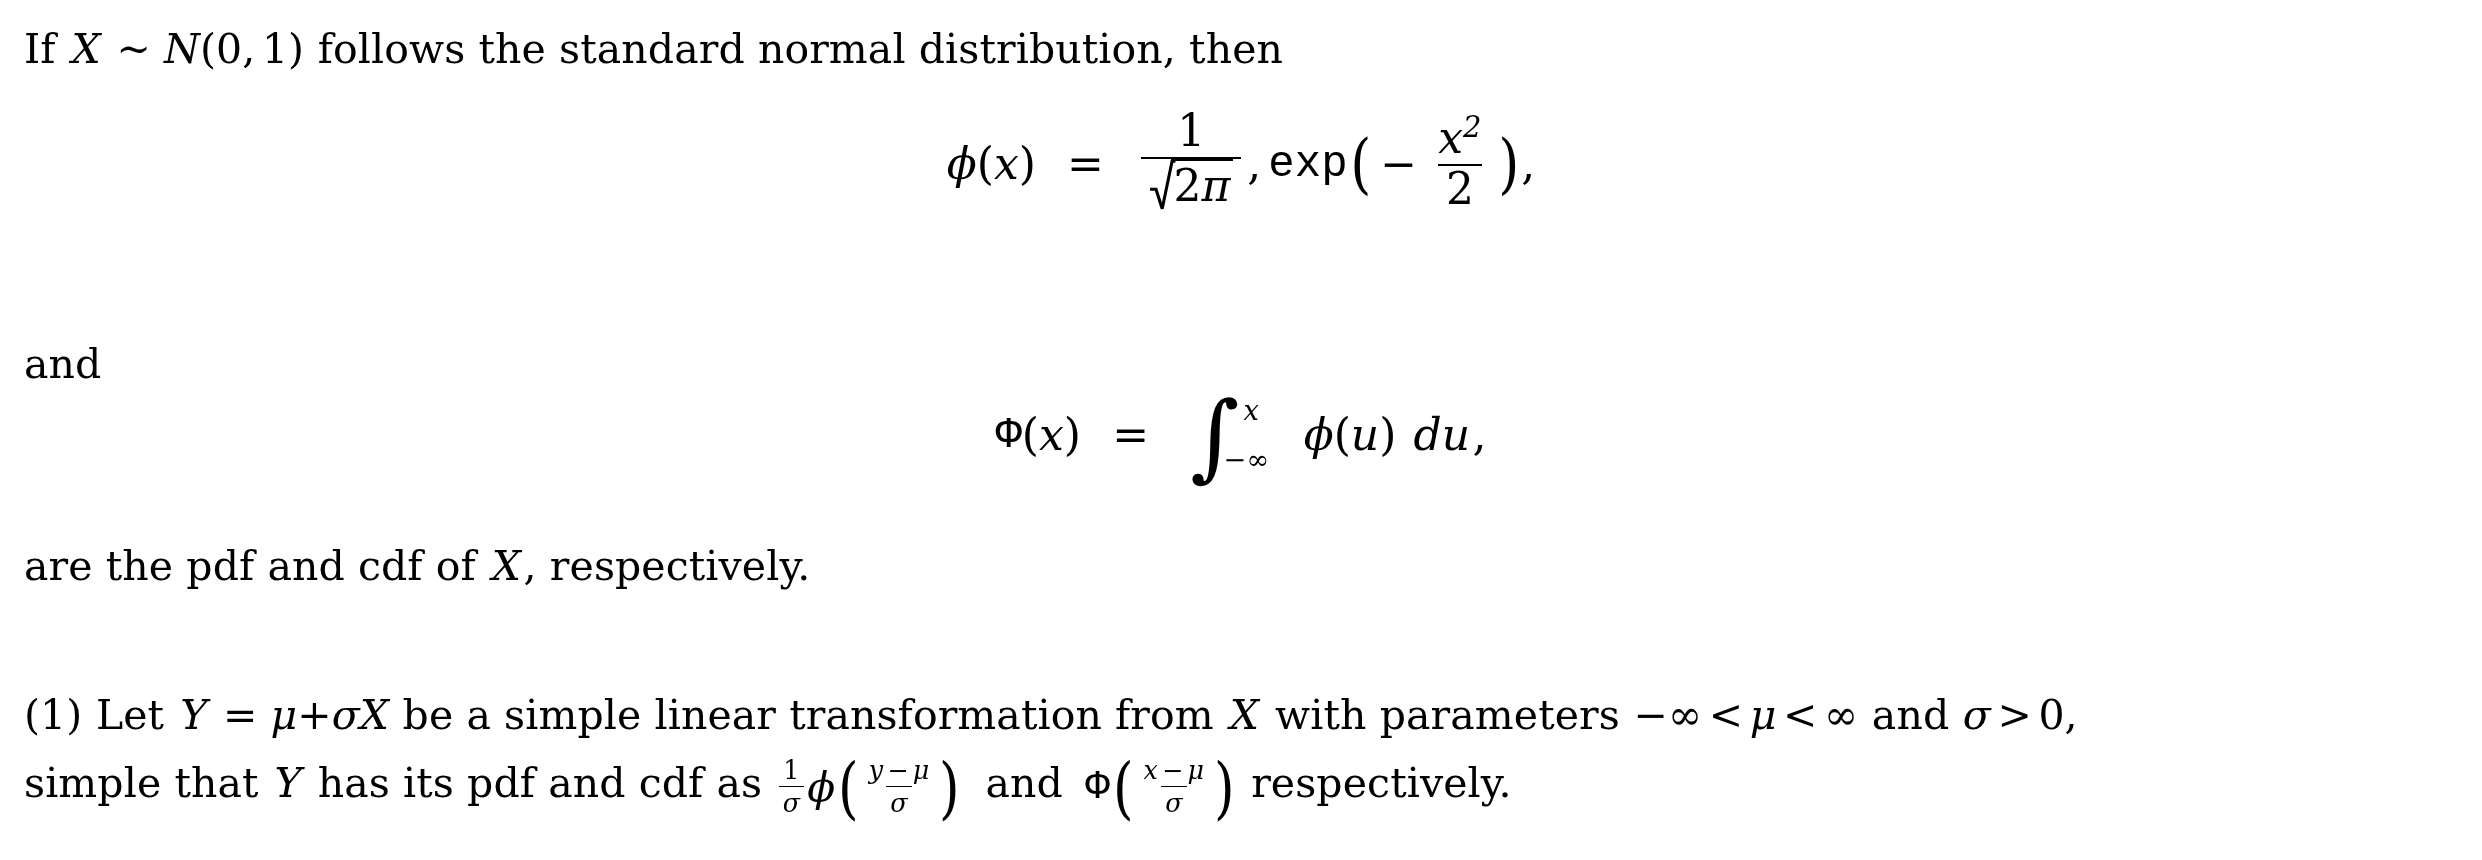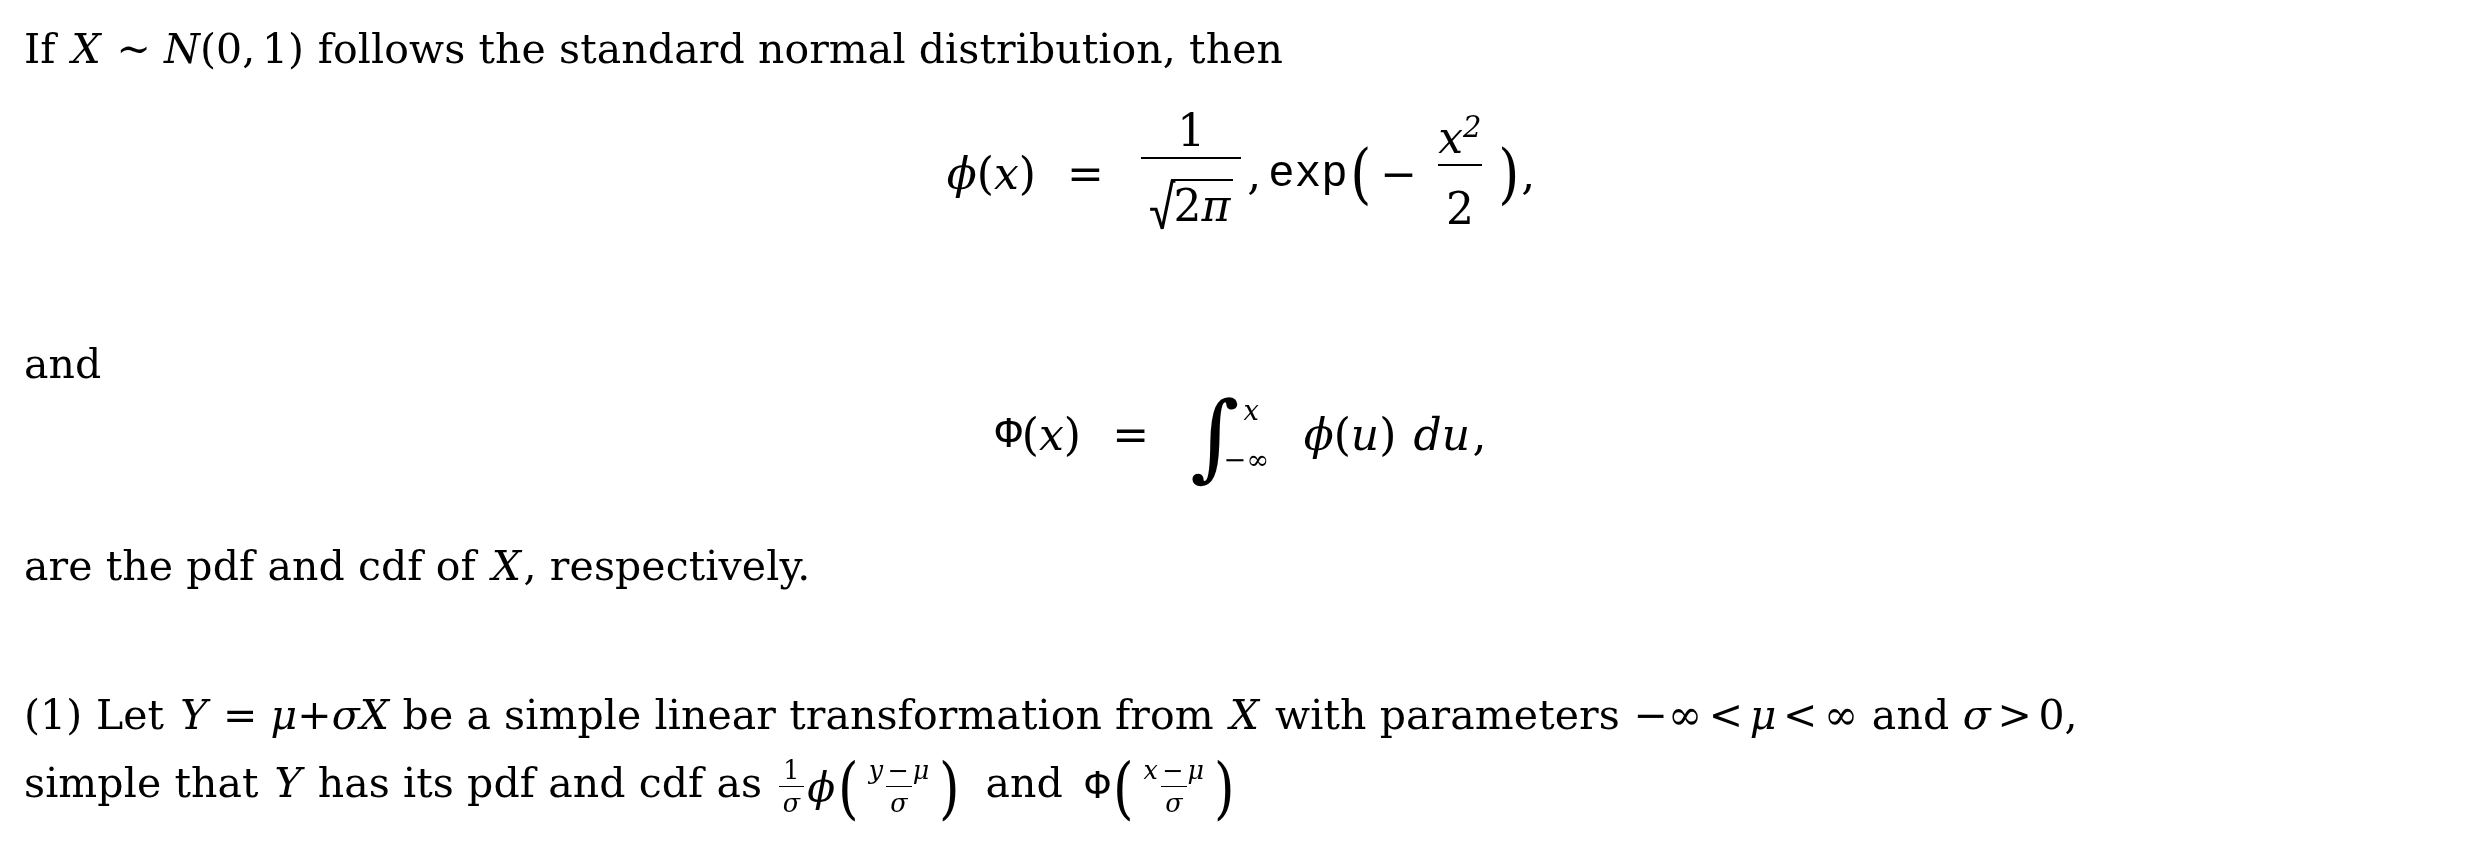--- a/index.html
+++ b/index.html
@@ -79,21 +79,21 @@
     justify-content: center;
     vertical-align: middle;
     margin: 0 6px;
     line-height: 1.05;
   }
   .frac > .num {
     padding: 0 8px 3px 8px;
     text-align: center;
   }
   .frac > .den {
-    padding: 20px 8px 0 8px;
+    padding: 0 8px 0 8px;
     border-top: 2.2px solid #000;
     text-align: center;
   }
   .frac.small {
     font-size: 0.62em;
     margin: 0 3px;
   }
   .frac.small > .num { padding: 0 4px 2px 4px; }
   .frac.small > .den { padding: 3px 4px 0 4px; border-top-width: 1.8px; }
 
@@ -296,16 +296,16 @@
         </span>
         <span class="mid-paren">)</span>
       </span><span class="sp-wide"></span><span>and</span><span class="sp-wide"></span><span class="inline-frac-wrap">
         <span class="upright">Φ</span>
         <span class="mid-paren">(</span>
         <span class="frac small">
           <span class="num"><span class="mi tight">x</span><span class="mo">−</span><span class="mgreek tight">μ</span></span>
           <span class="den mgreek">σ</span>
         </span>
         <span class="mid-paren">)</span>
-      </span><span class="sp"></span>
+      </span><span class="sp"></span><span>respectively.</span>
   </div>
 
 </div>
 
 </body></html>

